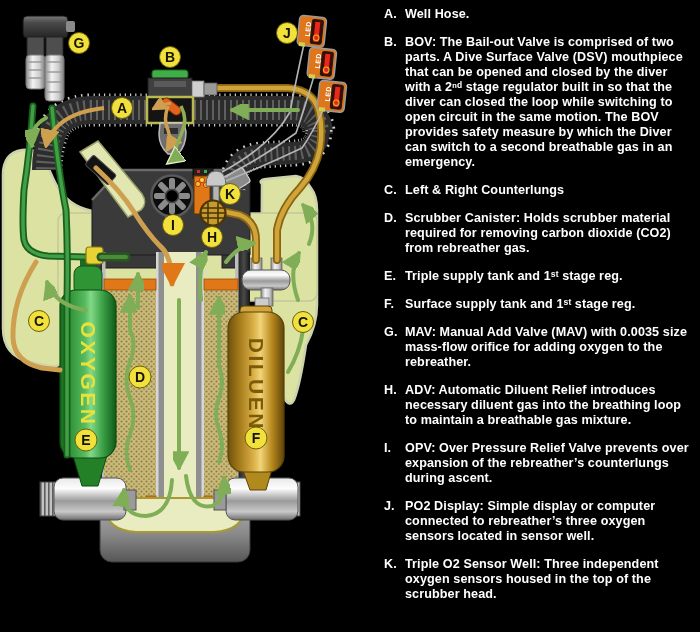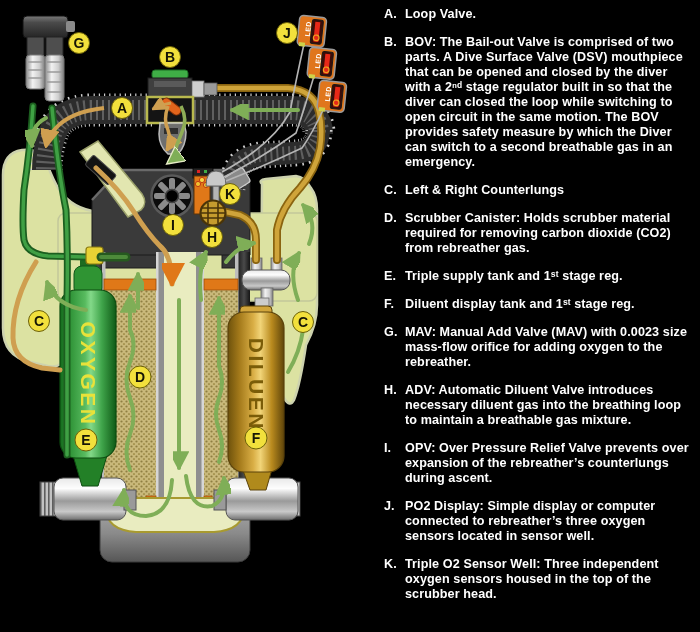--- a/index.html
+++ b/index.html
@@ -383,49 +383,49 @@
             <circle cx="230" cy="194" r="10.5" fill="#f2e03c" stroke="#6b6008"></circle>
             <text class="marker-letter" x="230" y="199">K</text>
           </g>
     </g>
   </svg>
   </div>
 
   <div class="legend-pane">
     <div class="legend-item">
         <span class="legend-letter">A.</span>
-        <span class="legend-text">Loop Valve.</span>
+        <span class="legend-text">Well Hose.</span>
       </div>
     <div class="legend-item">
         <span class="legend-letter">B.</span>
         <span class="legend-text">BOV: The Bail-out Valve is comprised of two parts. A Dive Surface Valve (DSV) mouthpiece that can be opened and closed by the diver with a 2ⁿᵈ stage regulator built in so that the diver can closed the loop while switching to open circuit in the same motion. The BOV provides safety measure by which the Diver can switch to a second breathable gas in an emergency.</span>
       </div>
     <div class="legend-item">
         <span class="legend-letter">C.</span>
         <span class="legend-text">Left &amp; Right Counterlungs</span>
       </div>
     <div class="legend-item">
         <span class="legend-letter">D.</span>
         <span class="legend-text">Scrubber Canister: Holds scrubber material required for removing carbon dioxide (CO2) from rebreather gas.</span>
       </div>
     <div class="legend-item">
         <span class="legend-letter">E.</span>
         <span class="legend-text">Triple supply tank and 1ˢᵗ stage reg.</span>
       </div>
     <div class="legend-item">
         <span class="legend-letter">F.</span>
-        <span class="legend-text">Diluent display tank and 1ˢᵗ stage reg.</span>
+        <span class="legend-text">Surface supply tank and 1ˢᵗ stage reg.</span>
       </div>
     <div class="legend-item">
         <span class="legend-letter">G.</span>
-        <span class="legend-text">MAV: Manual Add Valve (MAV) with 0.0023 size mass-flow orifice for adding oxygen to the rebreather.</span>
+        <span class="legend-text">MAV: Manual Add Valve (MAV) with 0.0035 size mass-flow orifice for adding oxygen to the rebreather.</span>
       </div>
     <div class="legend-item">
         <span class="legend-letter">H.</span>
-        <span class="legend-text">ADV: Automatic Diluent Valve introduces necessary diluent gas into the breathing loop to maintain a breathable gas mixture.</span>
+        <span class="legend-text">ADV: Automatic Diluent Relief introduces necessary diluent gas into the breathing loop to maintain a breathable gas mixture.</span>
       </div>
     <div class="legend-item">
         <span class="legend-letter">I.</span>
         <span class="legend-text">OPV: Over Pressure Relief Valve prevents over expansion of the rebreather’s counterlungs during ascent.</span>
       </div>
     <div class="legend-item">
         <span class="legend-letter">J.</span>
         <span class="legend-text">PO2 Display: Simple display or computer connected to rebreather’s three oxygen sensors located in sensor well.</span>
       </div>
     <div class="legend-item">

